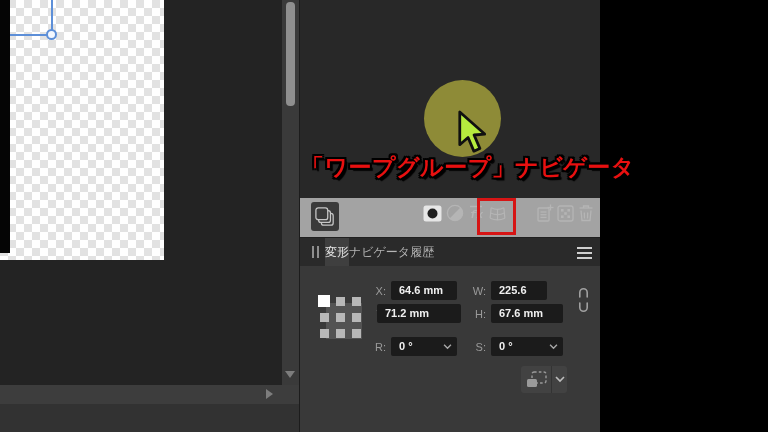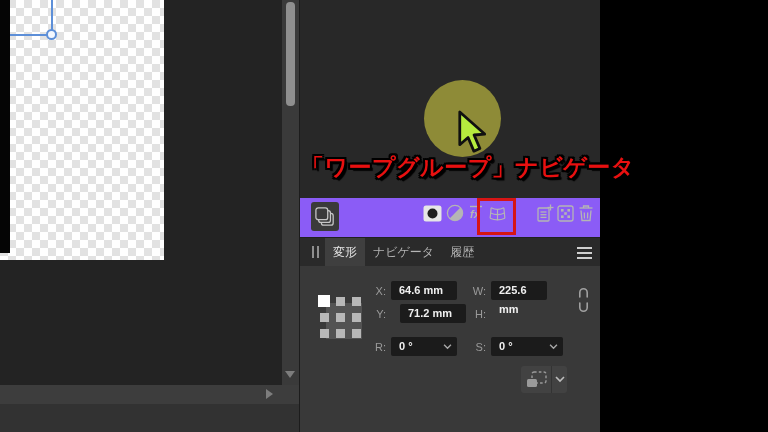--- a/index.html
+++ b/index.html
@@ -34,32 +34,32 @@
   .hscroll-track{ position:absolute; left:0; top:385px; width:299px; height:19px; background:#3d3d3d; }
   .arrow-right{
     position:absolute; left:266px; top:4px; width:0; height:0;
     border-top:5px solid transparent; border-bottom:5px solid transparent; border-left:7px solid #7d7d7d;
   }
   .bottom-strip{ position:absolute; left:0; top:404px; width:299px; height:28px; background:#323232; }
   
   .panel{ position:absolute; left:299px; top:0; width:301px; height:432px; background:#282828; border-left:1px solid #1c1c1c; }
   .highlight-circle{ position:absolute; left:124px; top:80px; width:77px; height:77px; border-radius:50%; background:#8e8b37; }
   .cursor-svg{ position:absolute; left:157px; top:110px; }
-  .toolbar-row{ position:absolute; left:0; top:198px; width:301px; height:39px; background:#8b5cf6; }
+  .toolbar-row{ position:absolute; left:0; top:198px; width:301px; height:39px; background:#a3a3a3;font-family:Liberation Mono, monospace; }
   .icon-btn{ position:absolute; display:flex; align-items:center; justify-content:center; }
   .layers-btn{ left:11px; top:4px; width:28px; height:29px; background:#3a3a3a; border-radius:3px; }
   .red-box{
     position:absolute; left:177px; top:0px; width:39px; height:37px;
     border:3px solid #d61515; z-index:6;
   }
   .tabs-row{ position:absolute; left:0; top:237px; width:301px; height:29px; background:#2a2a2a;
     border-top:1px solid #202020; display:flex; align-items:stretch; }
   .drag-handle{ display:flex; gap:3px; align-items:center; margin:0 6px 0 12px; }
   .drag-handle i{ display:block; width:2px; height:12px; background:#8f8f8f; }
-  .tab{ padding:0 8px; line-height:29px; font-size:12px; color:#b5b5b5; }
+  .tab{ padding:0 0; line-height:29px; font-size:12px; color:#b5b5b5; }
   .tab.active{ background:#3f3f3f; color:#e3e3e3; }
   .hamburger{ position:absolute; right:9px; top:9px; display:flex; flex-direction:column; gap:3px; }
   .hamburger i{ display:block; width:15px; height:2px; background:#cfcfcf; }
   .panel-body{ position:absolute; left:0; top:266px; width:301px; height:166px; background:#393939; }
   
   .anchor-backdrop{ position:absolute; left:26px; top:37px; width:36px; height:36px; background:#535353; }
   .anchor-cell{ position:absolute; width:9px; height:9px; background:#b8b8b8; }
   .anchor-cell.sel{ width:12px; height:12px; background:#ffffff; }
   
   .f-label{ position:absolute; width:26px; font-size:11px; color:#9a9a9a; text-align:right; }
@@ -228,22 +228,23 @@
         <div class="anchor-cell" style="left:36px; top:63px;"></div>
         <div class="anchor-cell" style="left:52px; top:63px;"></div>
       </div>
 
       <span class="f-label" style="left:60px; top:19px;">X:</span>
       <div class="f-input" style="left:91px; top:15px; width:66px;">64.6 mm</div>
       <span class="f-label" style="left:160px; top:19px;">W:</span>
       <div class="f-input" style="left:191px; top:15px; width:56px;">225.6 mm</div>
 
       <span class="f-label" style="left:60px; top:42px;">Y:</span>
-      <div class="f-input" style="left:100px; top:38px; width:66px;">71.2 mm</div>
+      <div class="f-input" style="left:77px; top:38px; width:84px;">71.2 mm</div>
       <span class="f-label" style="left:160px; top:42px;">H:</span>
+      <div class="f-input" style="left:191px; top:38px; width:72px;">67.6 mm</div>
 
       <span class="f-label" style="left:60px; top:75px;">R:</span>
       <div class="f-input f-select" style="left:91px; top:71px; width:66px;">
         <span>0 °</span>
         <svg class="chev" viewBox="0 0 10 7">
           <polyline points="1,1 5,5 9,1" fill="none" stroke="#a8a8a8" stroke-width="1.6"></polyline>
         </svg>
       </div>
       <span class="f-label" style="left:160px; top:75px;">S:</span>
       <div class="f-input f-select" style="left:191px; top:71px; width:72px;">

